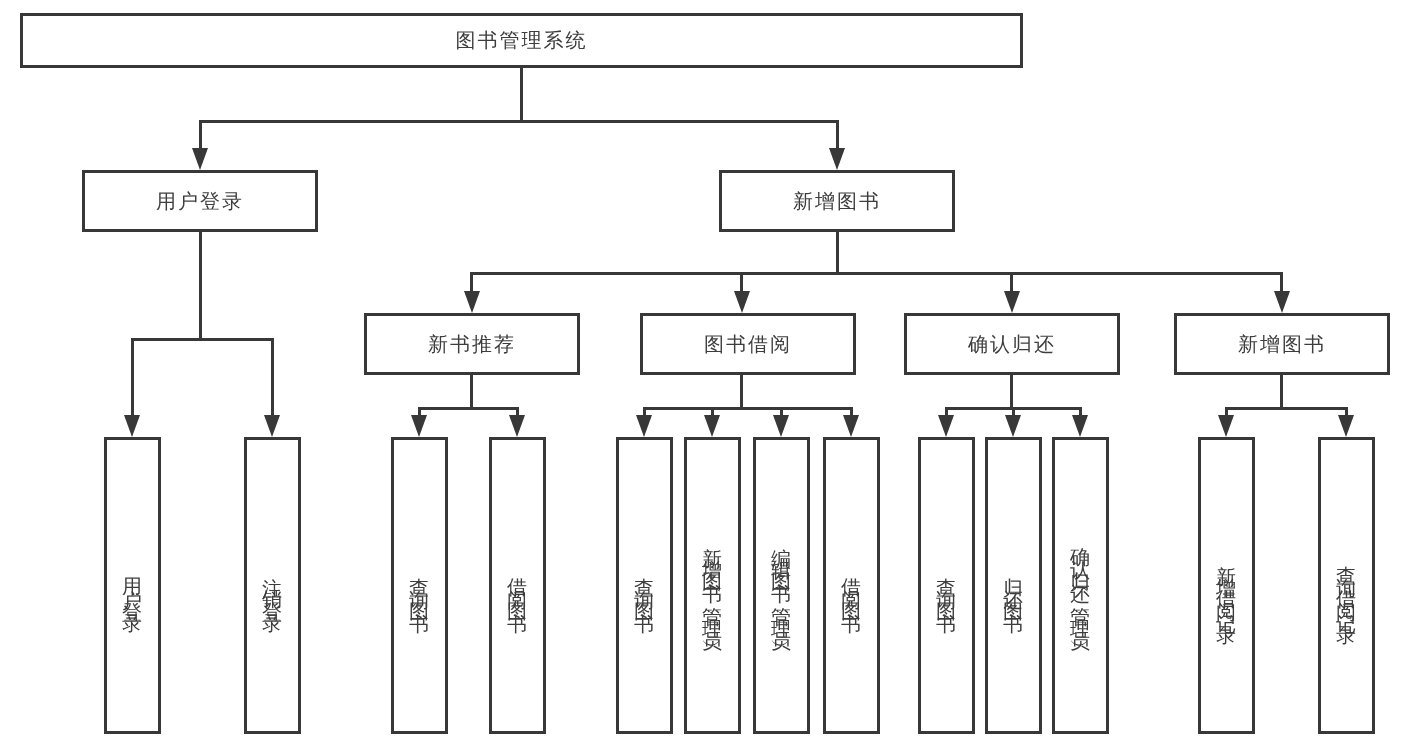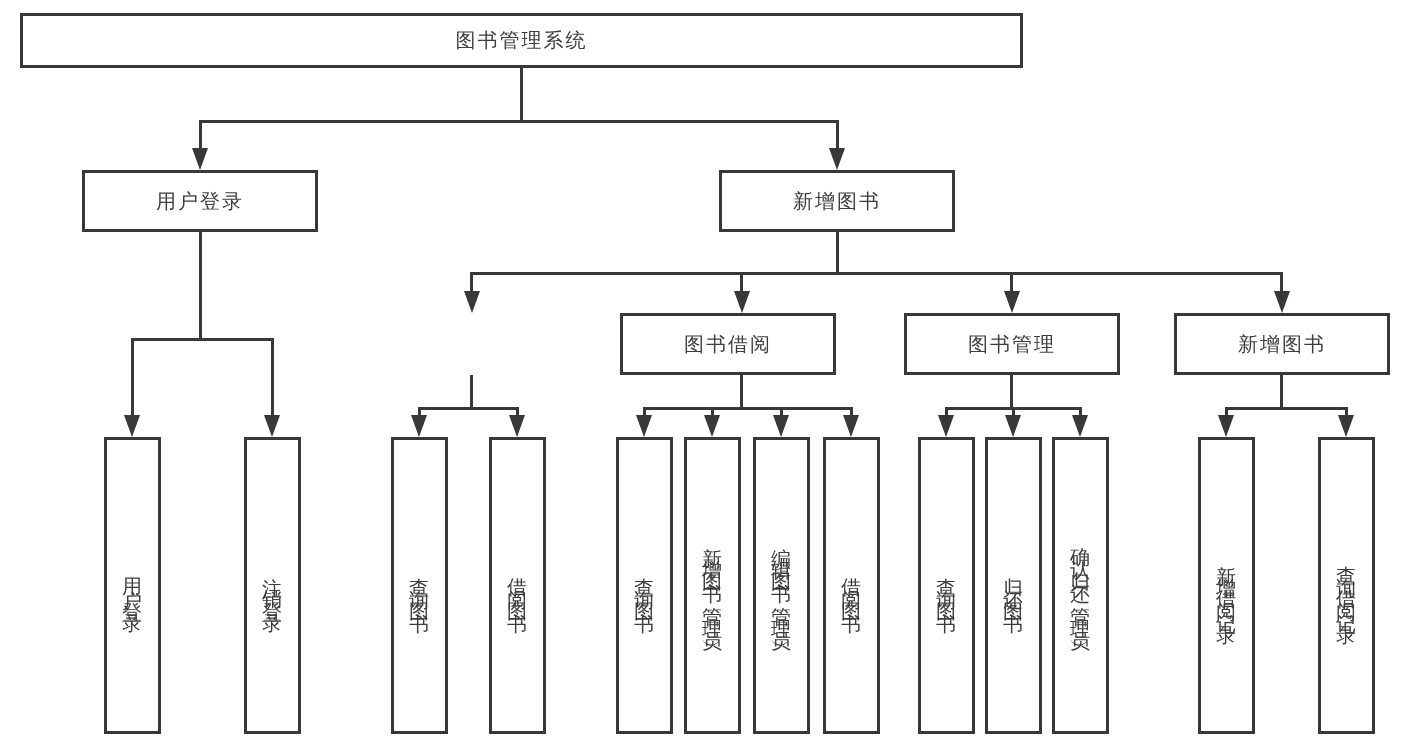--- a/index.html
+++ b/index.html
@@ -114,25 +114,28 @@
   <div class="hline" style="left:470px; top:272px; width:813px;"></div>
   <div class="vline" style="left:470px; top:272px; height:21px;"></div>
   <div class="arrow" style="left:464px; top:291px;"></div>
   <div class="vline" style="left:740px; top:272px; height:21px;"></div>
   <div class="arrow" style="left:734px; top:291px;"></div>
   <div class="vline" style="left:1010px; top:272px; height:21px;"></div>
   <div class="arrow" style="left:1004px; top:291px;"></div>
   <div class="vline" style="left:1280px; top:272px; height:21px;"></div>
   <div class="arrow" style="left:1274px; top:291px;"></div>
 
-  <div class="hbox" style="left:620px; top:313px; width:216px; height:62px;align-items:center;">
+  <div class="hbox" style="left:364px; top:313px; width:216px; height:62px;">
+    <span class="lbl">新书推荐</span>
+  </div>
+  <div class="hbox" style="left:640px; top:313px; width:216px; height:62px;align-items:center;">
     <span class="lbl">图书借阅</span>
   </div>
   <div class="hbox" style="left:904px; top:313px; width:216px; height:62px;">
-    <span class="lbl">图书管理</span>
+    <span class="lbl">确认归还</span>
   </div>
   <div class="hbox" style="left:1174px; top:313px; width:216px; height:62px;">
     <span class="lbl">新增图书</span>
   </div>
 
   <div class="vline" style="left:470px; top:375px; height:32px;"></div>
   <div class="hline" style="left:418px; top:407px; width:101px;"></div>
   <div class="vline" style="left:418px; top:407px; height:10px;"></div>
   <div class="arrow" style="left:411px; top:415px;"></div>
   <div class="vline" style="left:516px; top:407px; height:10px;"></div>

